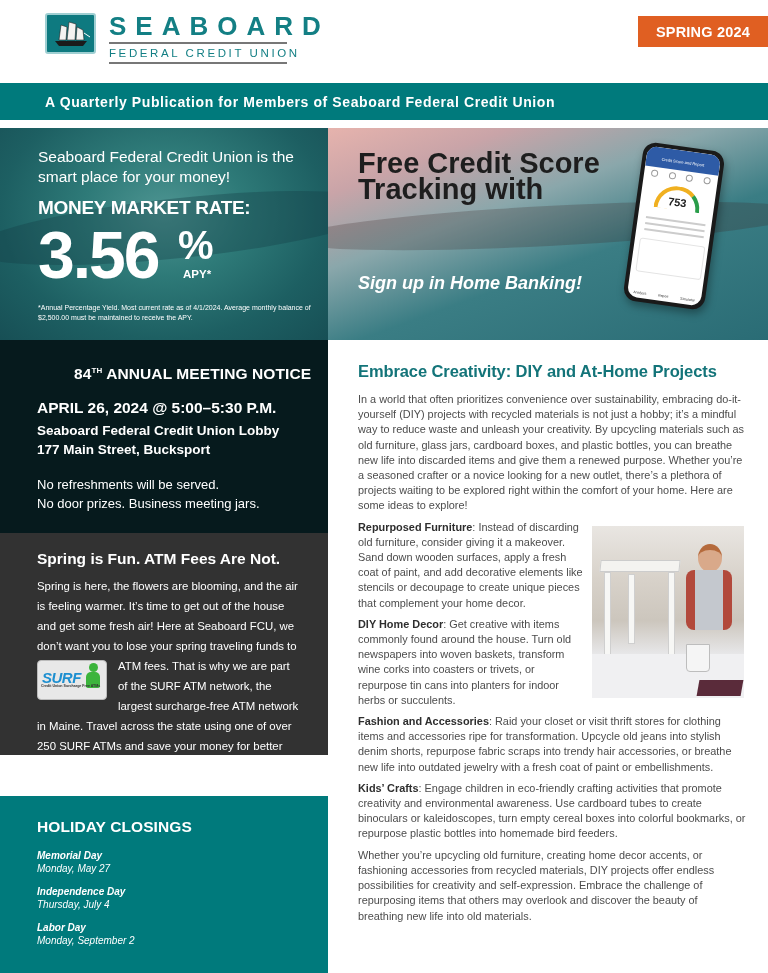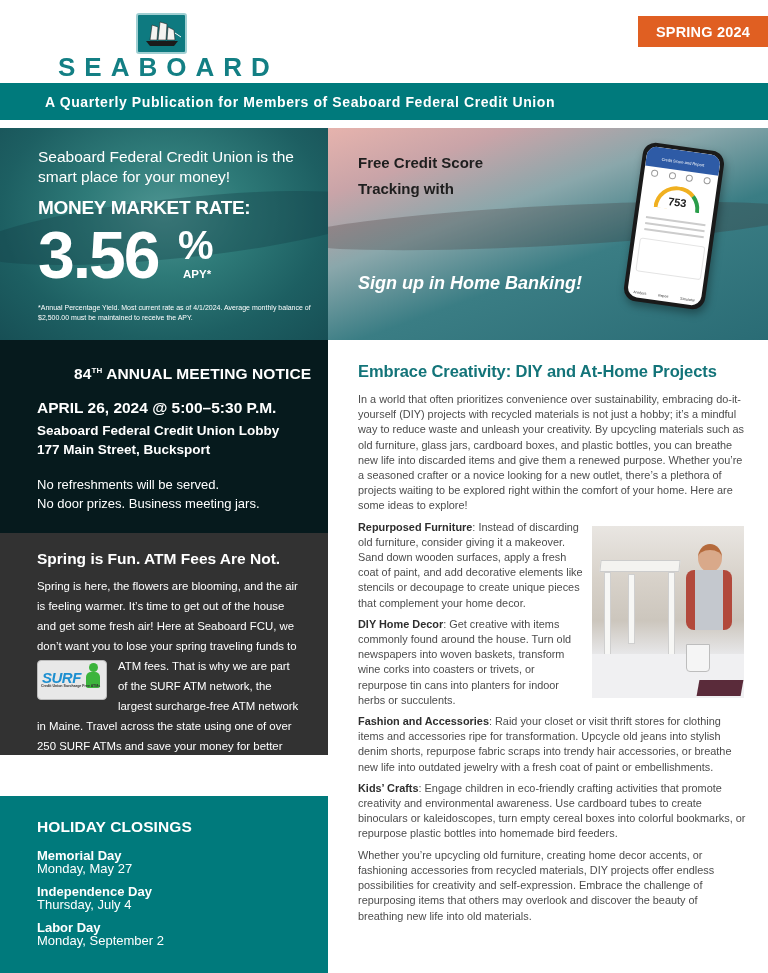--- a/index.html
+++ b/index.html
@@ -1,21 +1,21 @@
 <!DOCTYPE html>
 <html><head>
 <meta charset="utf-8">
 <style>
   * { box-sizing: border-box; margin: 0; padding: 0; }
   html, body { width: 768px; height: 973px; overflow: hidden; background: #ffffff; }
   body { font-family: "Liberation Sans", "DejaVu Sans", sans-serif; position: relative; }
 
   
   .header { position: absolute; left: 0; top: 0; width: 768px; height: 83px; background: #fff; }
-  .logo { position: absolute; left: 45px; top: 13px; display: flex; align-items: center; flex-direction: column; }
+  .logo { position: absolute; left: 45px; top: 13px; display: flex; align-items: flex-start; }
   .logo-mark { width: 51px; height: 41px; background: #0e7a80; border: 2px solid #9fcfd2; border-radius: 3px; display: flex; align-items: center; justify-content: center; }
   .logo-text { margin-left: 13px; }
   .logo-name { font-size: 26px; font-weight: bold; letter-spacing: 9px; color: #137f84; line-height: 26px; }
   .logo-rule { height: 2px; background: #777; margin: 3px 0 2px 0; width: 178px; }
   .logo-sub { font-size: 11.5px; letter-spacing: 2.6px; color: #137f84; line-height: 14px; }
   .logo-rule2 { height: 2px; background: #777; margin-top: 2px; width: 178px; }
   .season-badge { position: absolute; left: 638px; top: 16px; width: 130px; height: 31px; background: #e05f22; color: #fff; font-weight: bold; font-size: 14.5px; display: flex; align-items: center; justify-content: center; letter-spacing: 0.2px; }
 
   
   .strip { position: absolute; left: 0; top: 83px; width: 768px; height: 37px; background: #007a7c; color: #fff; font-size: 14px; font-weight: bold; letter-spacing: 0.6px; padding-left: 45px; display: flex; align-items: center; }
@@ -27,21 +27,21 @@
   .bl-intro { position: absolute; left: 38px; top: 19px; font-size: 15.5px; line-height: 20px; width: 280px; }
   .bl-label { position: absolute; left: 38px; top: 69px; font-size: 19px; font-weight: bold; letter-spacing: -0.3px; }
   .bl-rate { position: absolute; left: 38px; top: 92px; font-size: 66px; font-weight: bold; letter-spacing: -2px; line-height: 70px; }
   .bl-pct { position: absolute; left: 178px; top: 95px; font-size: 40px; font-weight: bold; line-height: 44px; }
   .bl-apy { position: absolute; left: 183px; top: 140px; font-size: 11.5px; font-weight: bold; }
   .bl-foot { position: absolute; left: 38px; top: 175px; font-size: 7px; line-height: 10px; width: 280px; }
 
   .banner-right { position: absolute; left: 328px; top: 128px; width: 440px; height: 212px;
     background: linear-gradient(160deg, #e6b3ad 0%, #c9a4a8 18%, #8aa7ab 38%, #3a7d84 60%, #2a6c75 100%); overflow: hidden; }
   .banner-right::before { content: ""; position: absolute; left: -40px; top: 78px; width: 520px; height: 40px; background: rgba(60,40,40,0.25); border-radius: 50%; transform: rotate(-3deg); }
-  .br-title { position: absolute; left: 30px; top: 22px; font-size: 15px; font-weight: bold; color: #1e1e1e; line-height: 26px; }
+  .br-title { position: absolute; left: 30px; top: 22px; font-size: 29px; font-weight: bold; color: #1e1e1e; line-height: 26px; }
   .br-brand { position: absolute; left: 28px; top: 92px; font-size: 38px; color: #fff; letter-spacing: -1px; line-height: 40px; }
   .br-brand b { font-weight: 900; }
   .br-brand sup { font-size: 12px; vertical-align: top; position: relative; top: 6px; }
   .br-cta { position: absolute; left: 30px; top: 145px; font-size: 18px; font-weight: bold; font-style: italic; color: #fff; }
   .phone { position: absolute; left: 305px; top: 18px; width: 82px; height: 160px; background: #1a1a1a; border-radius: 13px; transform: rotate(8deg); padding: 4px; box-shadow: 2px 4px 8px rgba(0,0,0,0.35); }
   .phone-screen { width: 100%; height: 100%; background: #fff; border-radius: 10px; overflow: hidden; position: relative; }
   .phone-header { height: 20px; background: #2e5ba6; color: #fff; font-size: 4px; text-align: center; padding-top: 9px; }
   .phone-tabs { display: flex; justify-content: space-around; padding: 3px 2px; }
   .phone-tabs span { width: 7px; height: 7px; border: 1px solid #999; border-radius: 50%; }
   .phone-gauge { position: absolute; left: 14px; top: 36px; width: 46px; height: 24px; border: 4px solid; border-color: #e33 #2a9d4a transparent #f0b020; border-top-color: #f0b020; border-radius: 46px 46px 0 0; border-bottom: none; }
@@ -65,21 +65,21 @@
   .surf-logo { float: left; width: 70px; height: 40px; margin: 4px 11px 0 0; background: #e8e8e8; border: 1px solid #bbb; border-radius: 4px; position: relative; }
   .surf-word { position: absolute; left: 4px; top: 7px; font-size: 15px; font-weight: 900; font-style: italic; color: #1d8fd0; letter-spacing: -0.5px; }
   .surf-man { position: absolute; right: 6px; top: 2px; width: 14px; height: 26px; }
   .surf-man .head { position: absolute; left: 3px; top: 0; width: 9px; height: 9px; background: #3cb43c; border-radius: 50%; }
   .surf-man .body { position: absolute; left: 0; top: 9px; width: 14px; height: 16px; background: #3cb43c; border-radius: 5px 5px 2px 2px; }
   .surf-tag { position: absolute; left: 3px; bottom: 3px; font-size: 3.6px; color: #333; font-weight: bold; white-space: nowrap; }
 
   .holiday { position: absolute; left: 0; top: 796px; width: 328px; height: 177px; background: #007a7c; color: #fff; }
   .hol-title { position: absolute; left: 37px; top: 22px; font-size: 15.5px; font-weight: bold; letter-spacing: 0.1px; }
   .hol-list { position: absolute; left: 37px; top: 53px; }
-  .hol-item { margin-bottom: 10px; font-size: 13px; line-height: 13px; }
+  .hol-item { margin-bottom: 10px; font-size: 10px; line-height: 13px; font-style: italic; }
   .hol-item b { display: block; font-weight: bold; }
 
   
   .article { position: absolute; left: 358px; top: 360px; width: 388px; color: #4c4c4c; }
   .art-title { font-size: 16.5px; font-weight: bold; color: #137479; letter-spacing: -0.1px; margin-bottom: 10px; line-height: 22px; white-space: nowrap; }
   .art-p { font-size: 10.9px; line-height: 15.2px; margin-bottom: 6px; }
   .art-p strong { color: #2e2e2e; }
   .art-split { position: relative; }
   .art-img { position: absolute; left: 234px; top: 6px; width: 152px; height: 172px; overflow: hidden;
     background: linear-gradient(180deg, #e9e6e2 0%, #d8d2ca 30%, #ccc6bd 55%, #e8e8ea 75%, #f1f1f3 100%); }

